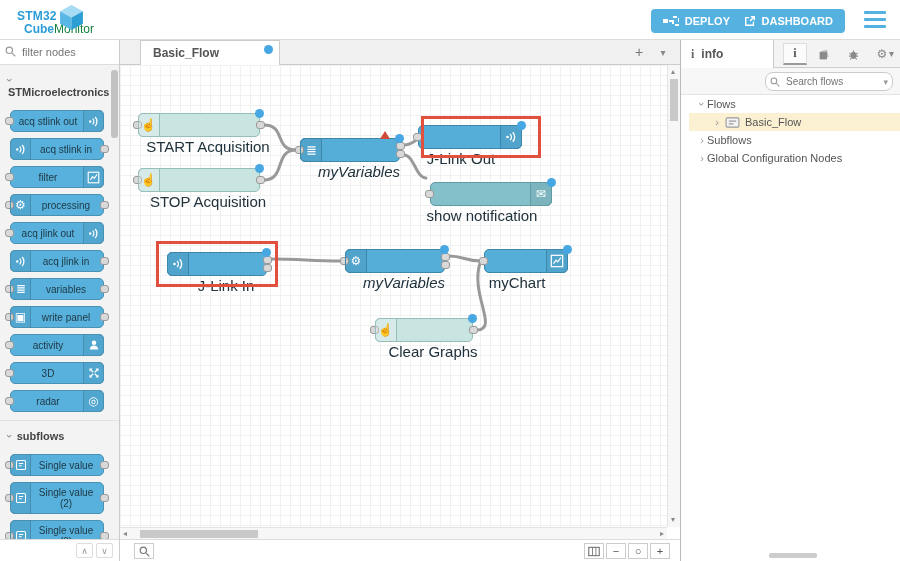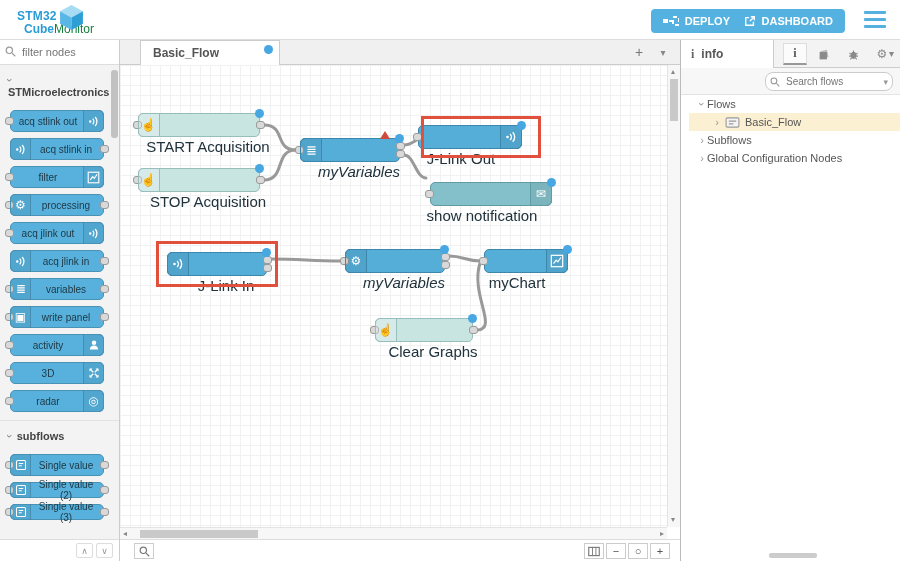--- a/index.html
+++ b/index.html
@@ -29,21 +29,21 @@
     border-right:1px solid #ccc;}
   .pal-search{position:absolute;left:0;top:0;right:0;height:25px;background:#fff;border-bottom:1px solid #ddd;}
   .pal-search input{position:absolute;left:20px;top:3px;width:92px;height:18px;border:0;outline:none;
     font-size:11px;color:#666;background:transparent;}
   .pal-search .mag{position:absolute;left:5px;top:6px;}
   #pal-scrollarea{position:absolute;left:0;top:25px;right:0;bottom:22px;overflow:hidden;}
   .pal-cat{font-size:11px;font-weight:bold;color:#444;padding:9px 6px 6px 8px;}
   .pal-cat .chev{display:inline-block;color:#888;font-weight:normal;transform:rotate(90deg);margin-right:5px;font-size:11px;}
   .pal-node{position:relative;width:94px;height:22px;margin:6px auto 6px 10px;background:#57b1dc;
     border:1px solid #4a92b4;border-radius:5px;cursor:move;}
-  .pal-node.tall{height:16px;}
+  .pal-node.tall{height:32px;}
   .plabel{position:absolute;left:4px;right:4px;top:0;bottom:0;display:flex;align-items:center;
     justify-content:center;text-align:center;font-size:10px;line-height:11px;color:#1e3642;}
   .left-icon .plabel{left:22px;}
   .right-icon .plabel{right:22px;}
   .picon{position:absolute;top:-1px;bottom:-1px;width:21px;background:rgba(0,0,0,.06);
     display:flex;align-items:center;justify-content:center;color:#fff;font-size:12px;}
   .picon.lft{left:-1px;border:1px solid #4a92b4;border-radius:5px 0 0 5px;border-right:1px solid rgba(0,0,0,.15);}
   .picon.rgt{right:-1px;border:1px solid #4a92b4;border-radius:0 5px 5px 0;border-left:1px solid rgba(0,0,0,.15);}
   .pport{position:absolute;width:9px;height:8px;background:#d9d9d9;border:1px solid #999;
     border-radius:3px;top:50%;margin-top:-4px;}

